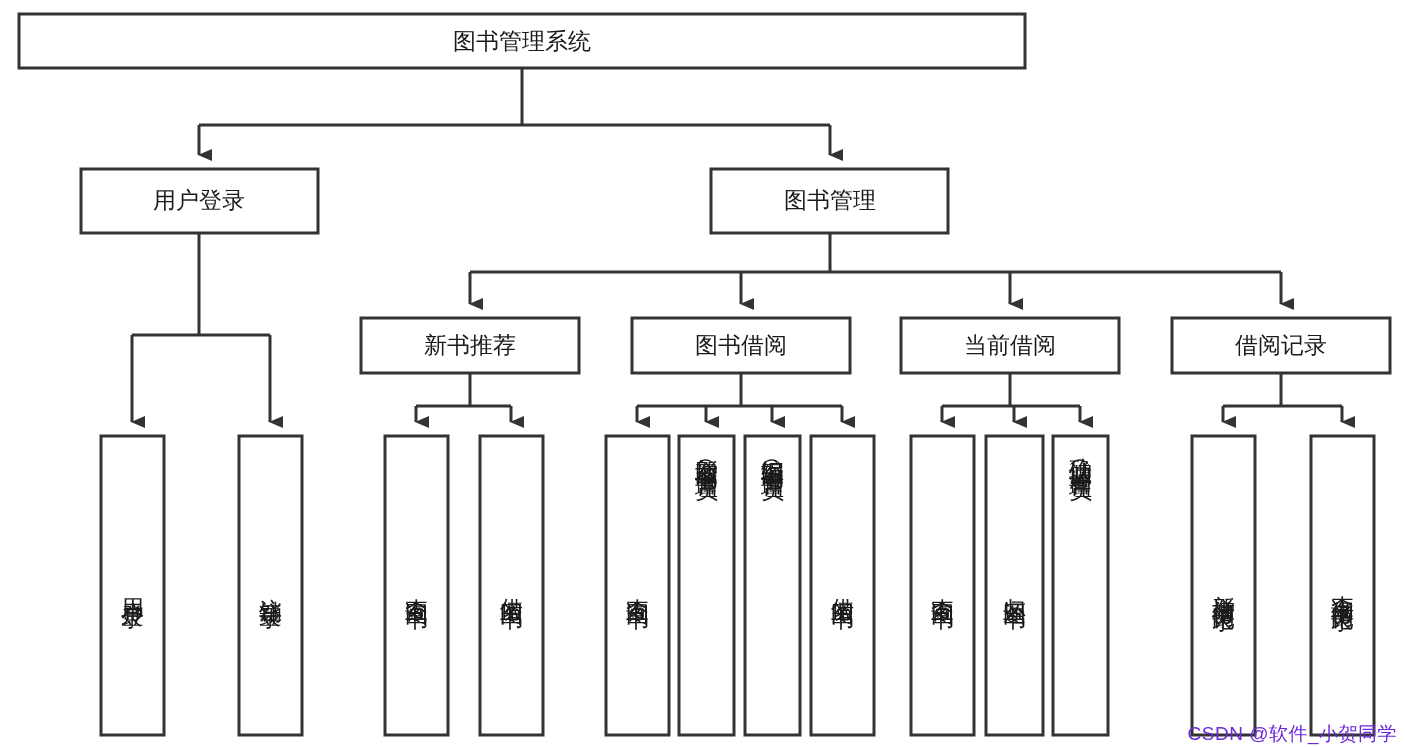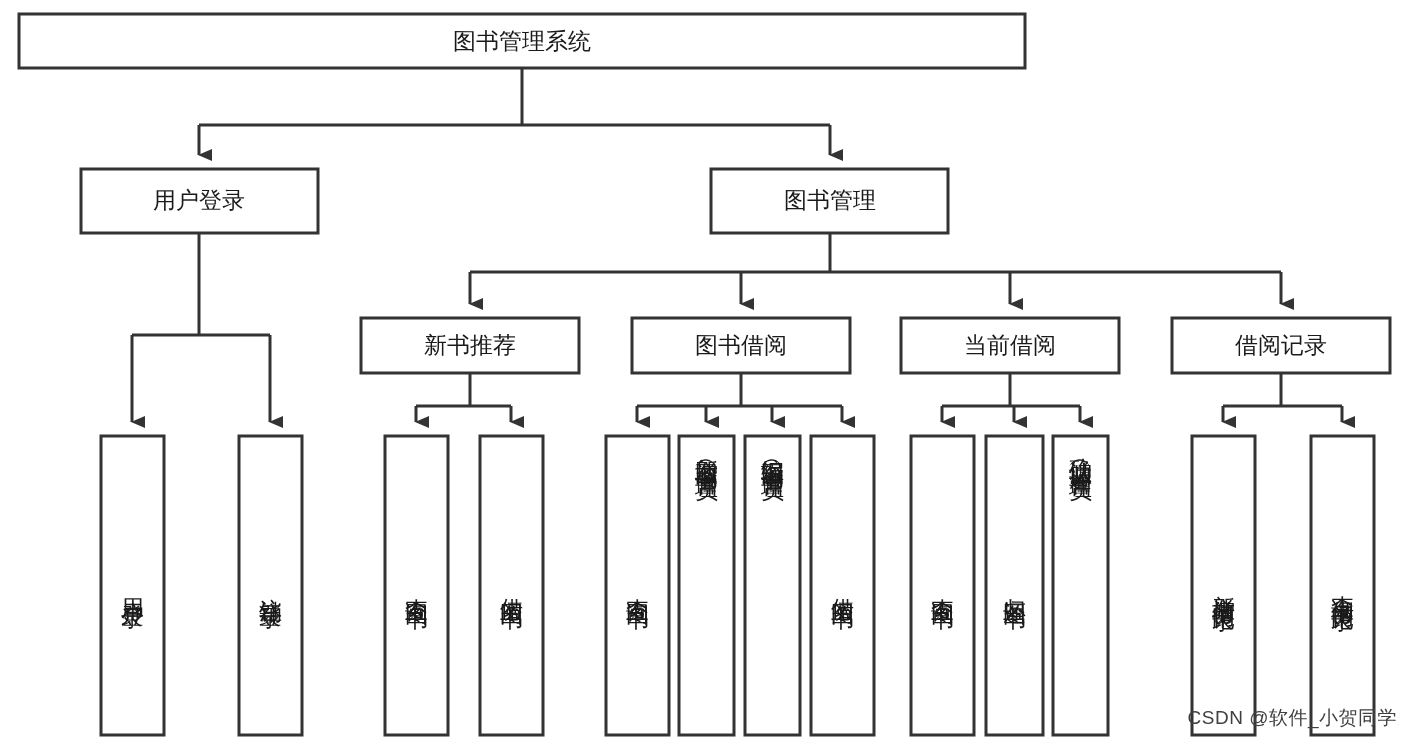--- a/index.html
+++ b/index.html
@@ -52,24 +52,24 @@
   .leaf-label-wrap {
     position: absolute;
     display: flex;
     align-items: center;
     justify-content: center;
     pointer-events: none;
   }
   .watermark {
     position: absolute;
     right: 8px;
-    bottom: 16px;
+    bottom: 0;
     font-family: "Liberation Sans", "DejaVu Sans", sans-serif;
     font-size: 19px;
-    color: #404040;
+    color: #6d28d9;
     letter-spacing: 0.5px;
     white-space: nowrap;
     text-align: right;
   }
 </style>
 </head>
 <body>
 
 <div id="canvas">
 

